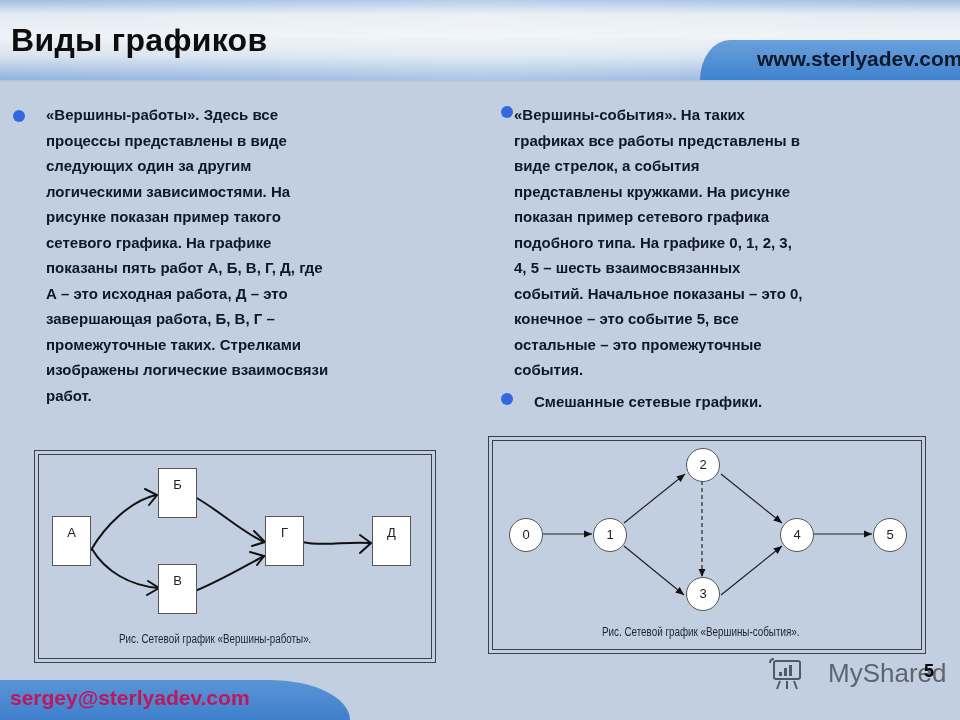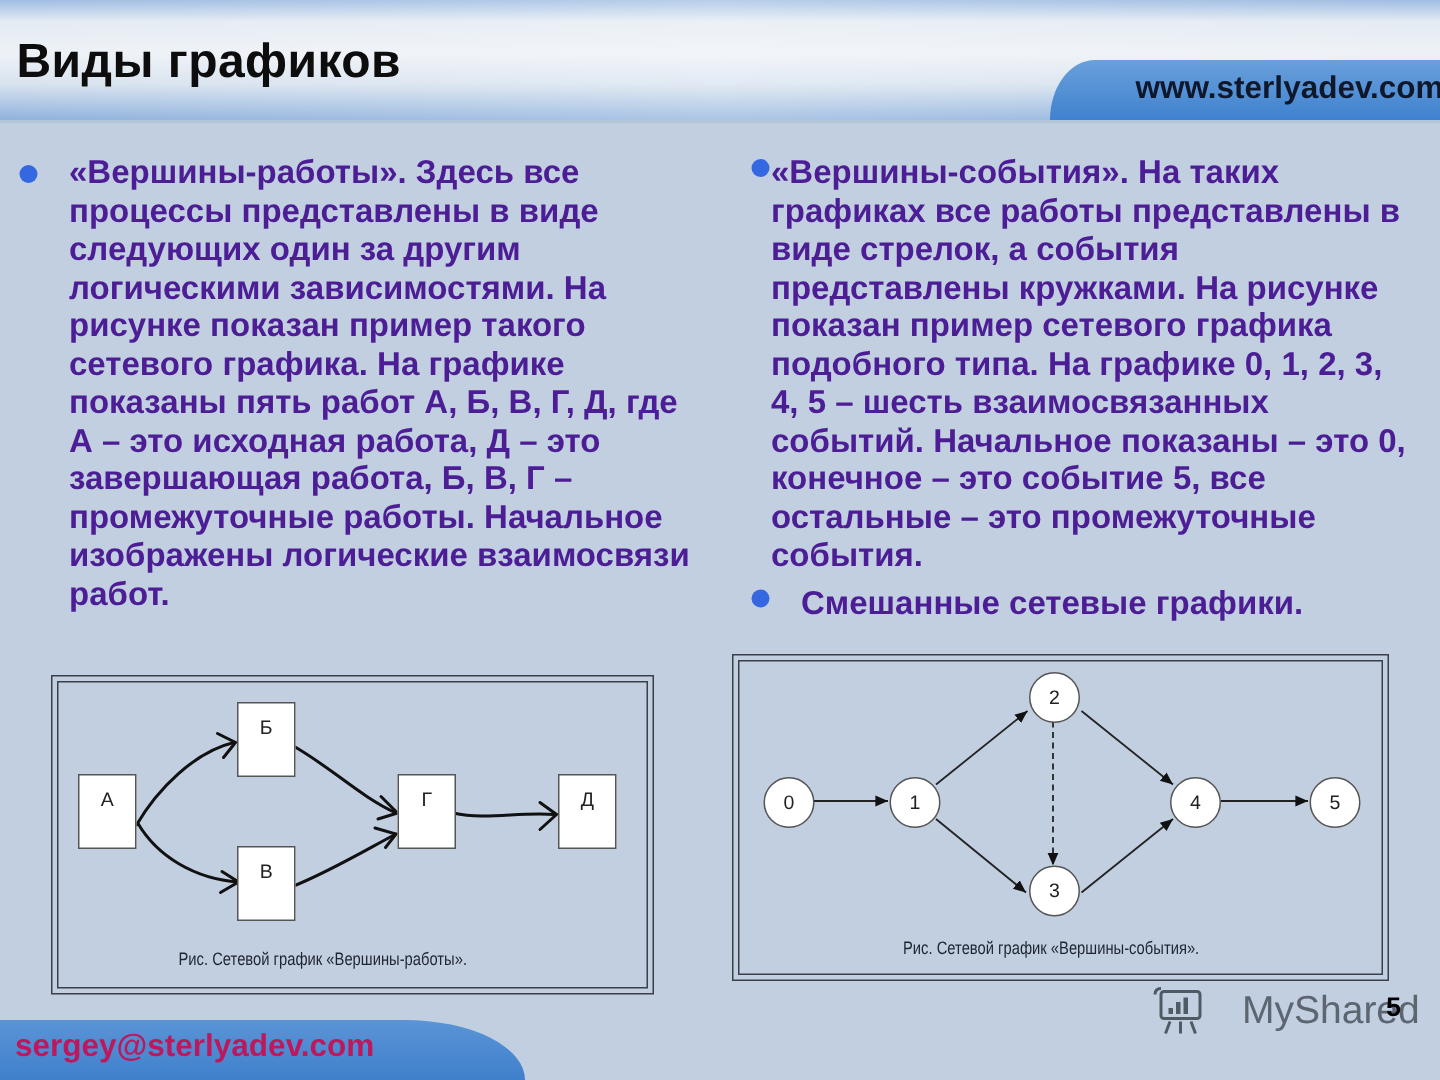--- a/index.html
+++ b/index.html
@@ -9,21 +9,21 @@
     background: linear-gradient(180deg, #9fbde2 0%, #e4ebf3 18%, #eef2f7 45%, #d8e3ef 70%, #8fb2dd 100%); }
   .header-band { position:absolute; left:0; top:0; width:960px; height:80px;
     background: linear-gradient(90deg, rgba(255,255,255,0) 0%, rgba(255,255,255,0.25) 50%, rgba(255,255,255,0) 100%); }
   .title { position:absolute; left:11px; top:22px; font-size:32px; font-weight:bold; color:#0d0d0d; letter-spacing:0.3px; }
   .url-tab { position:absolute; left:700px; top:40px; width:260px; height:40px;
     background: linear-gradient(180deg, #6aa0db 0%, #3f82cf 100%);
     border-top-left-radius:30px 40px; }
   .url-text { position:absolute; left:722px; top:47px; font-size:21px; font-weight:bold; color:#0f172a;margin-left:35px; }
   .divider { position:absolute; left:0; top:80px; width:960px; height:2px; background:#b5c6da; }
 
-  .col { position:absolute; font-size:22px; font-weight:bold; color:#4c1d95; line-height:25.5px; }
+  .col { position:absolute; font-size:15px; font-weight:bold; color:#0f172a; line-height:25.5px; }
   .bullet { position:absolute; width:12px; height:12px; border-radius:50%; background:#3568e0; }
   .line { white-space:nowrap; display:block; }
 
   .diagram { position:absolute; border:1px solid #3a3f48; }
   .diagram .inner { position:absolute; left:3px; top:3px; right:3px; bottom:3px; border:1px solid #3a3f48; }
   .caption { position:absolute; font-size:12px; color:#1e2430; transform:scaleX(0.82); transform-origin:left top; white-space:nowrap; }
   .box { position:absolute; width:37px; height:48px; background:#ffffff; border:1px solid #555; }
   .box span { position:absolute; left:0; right:0; top:8px; text-align:center; font-size:13px; color:#222; }
   .node { position:absolute; width:32px; height:32px; border-radius:50%; background:#fff; border:1px solid #555; }
   .node span { position:absolute; left:0; right:0; top:8px; text-align:center; font-size:13px; color:#222; }
@@ -52,21 +52,21 @@
 <div class="col" style="left:46px;top:102px;">
   <span class="line">«Вершины-работы». Здесь все</span>
   <span class="line">процессы представлены в виде</span>
   <span class="line">следующих  один за другим</span>
   <span class="line">логическими зависимостями.  На</span>
   <span class="line">рисунке показан пример такого</span>
   <span class="line">сетевого графика. На графике</span>
   <span class="line">показаны пять работ А, Б, В, Г, Д, где</span>
   <span class="line">А – это исходная работа, Д – это</span>
   <span class="line">завершающая работа, Б, В, Г –</span>
-  <span class="line">промежуточные  работы. Начальное</span>
+  <span class="line">промежуточные  таких. Стрелками</span>
   <span class="line">изображены логические взаимосвязи</span>
   <span class="line">работ.</span>
 </div>
 
 <div class="bullet" style="left:501px;top:106px;"></div>
 <div class="col" style="left:514px;top:102px;">
   <span class="line">«Вершины-события». На таких</span>
   <span class="line">графиках все работы представлены в</span>
   <span class="line">виде стрелок, а события</span>
   <span class="line">представлены кружками. На рисунке</span>

